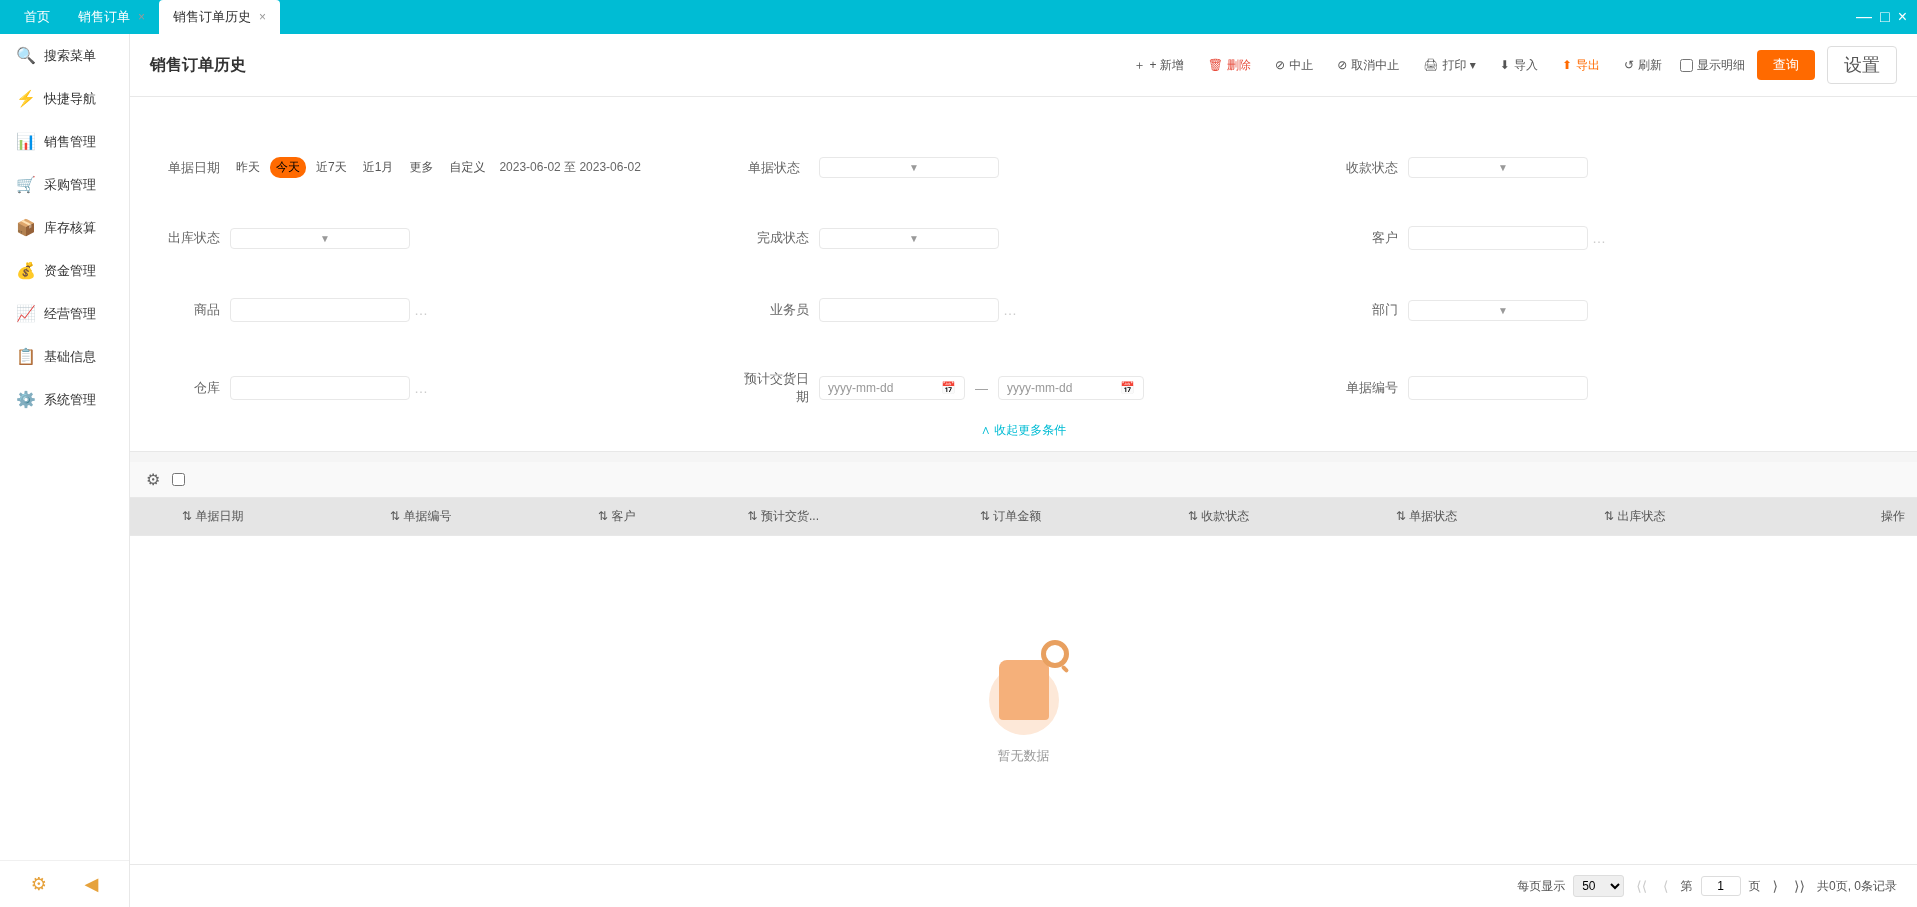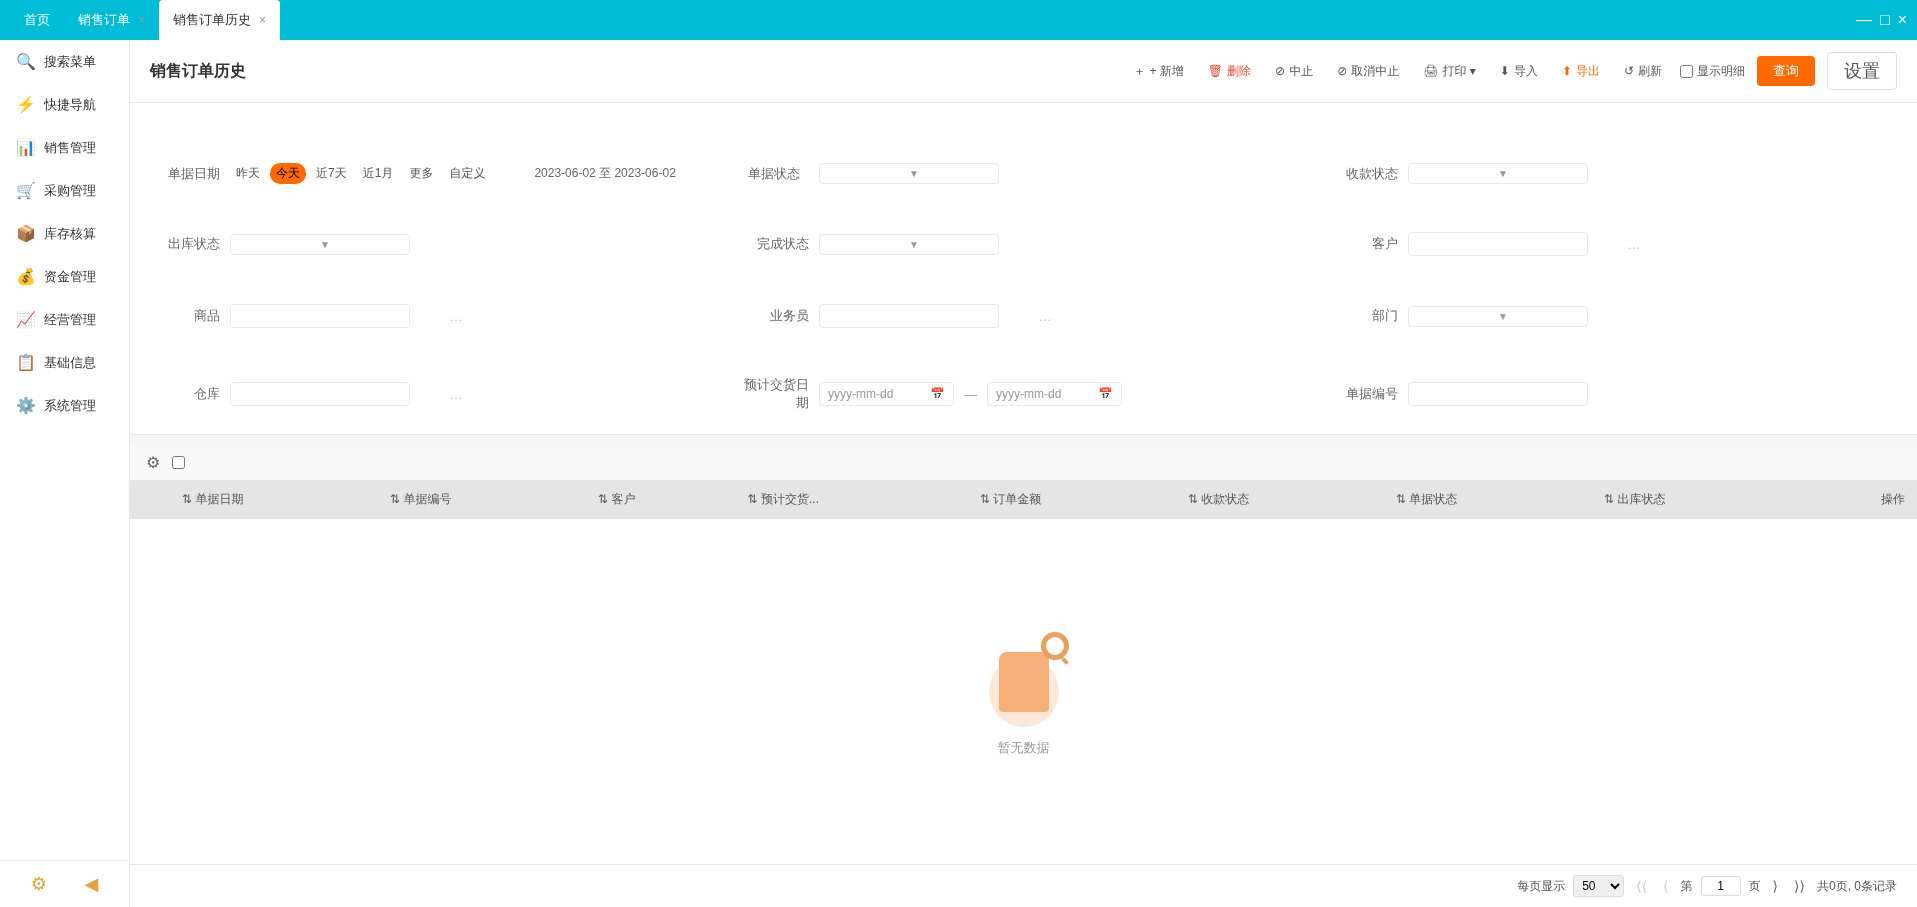--- a/index.html
+++ b/index.html
@@ -1,19 +1,19 @@
 <!DOCTYPE html>
 <html><head>
   <meta charset="utf-8">
   <style>
     * { box-sizing: border-box; margin: 0; padding: 0; }
     body { font-family: 'Microsoft YaHei', Arial, sans-serif; font-size: 13px; background: #f5f5f5; display: flex; flex-direction: column; height: 907px; overflow: hidden; }
 
     
-    .top-bar { background: #00bcd4; height: 40px; display: flex; align-items: center; padding: 0 10px; flex-shrink: 0; }
+    .top-bar { background: #00bcd4; height: 34px; display: flex; align-items: center; padding: 0 10px; flex-shrink: 0; }
     .tab { display: flex; align-items: center; padding: 0 14px; height: 100%; color: #fff; font-size: 13px; cursor: pointer; position: relative; }
     .tab.home { background: transparent; }
     .tab.active { background: #fff; color: #333; border-radius: 4px 4px 0 0; }
     .tab .close-icon { margin-left: 8px; font-size: 12px; color: #999; cursor: pointer; }
     .top-bar-right { margin-left: auto; display: flex; align-items: center; gap: 8px; }
     .top-bar-right .icon-btn { color: #fff; font-size: 16px; cursor: pointer; background: none; border: none; }
 
     
     .main-layout { display: flex; flex: 1; overflow: hidden; }
 
@@ -36,32 +36,32 @@
     .toolbar-btn.red { color: #e74c3c; }
     .display-toggle { display: flex; align-items: center; gap: 4px; font-size: 12px; color: #555; }
     .display-toggle input { cursor: pointer; }
     .btn-query { background: #ff6a00; color: #fff; border: none; padding: 6px 16px; border-radius: 4px; cursor: pointer; font-size: 13px; }
     .btn-set { background: #fff; color: #555; border: 1px solid #ddd; padding: 6px 16px; border-radius: 4px; cursor: pointer; font-size: 18px; }
 
     
     .filter-area { background: #fff; padding: 12px 20px; border-bottom: 1px solid #e8e8e8; flex-shrink: 0; }
     .filter-row { display: flex; align-items: center; margin-bottom: 10px; gap: 0; margin-top: 48px; }
     .filter-label { width: 80px; color: #666; font-size: 13px; flex-shrink: 0; text-align: right; padding-right: 10px; }
-    .filter-control { flex: 1; display: flex; align-items: center; gap: 35px; }
+    .filter-control { flex: 1; display: flex; align-items: center; }
     .date-btns { display: flex; align-items: center; gap: 4px; margin-right: 8px; }
     .date-btn { font-size: 12px; color: #555; cursor: pointer; padding: 2px 6px; border-radius: 10px; }
     .date-btn.active { background: #ff6a00; color: #000000; border-radius: 10px; }
     .date-range { font-size: 12px; color: #666; }
     .filter-select { display: flex; align-items: center; border: 1px solid #e8e8e8; border-radius: 4px; padding: 4px 8px; min-width: 200px; background: #fff; cursor: pointer; }
     .filter-select span { flex: 1; color: #999; font-size: 12px; }
     .filter-select .arrow { color: #999; font-size: 10px; }
     .filter-input { border: 1px solid #e8e8e8; border-radius: 4px; padding: 4px 8px; min-width: 200px; font-size: 12px; color: #333; background: #fff; }
     .filter-ellipsis { color: #ccc; font-size: 14px; cursor: pointer; margin-left: 4px; }
     .filter-date-range { display: flex; align-items: center; gap: 6px; }
-    .filter-date-input { border: 1px solid #e8e8e8; border-radius: 4px; padding: 4px 8px; width: 135px; font-size: 12px; color: #999; background: #fff; display: flex; align-items: center; justify-content: space-between; cursor: pointer; }
+    .filter-date-input { border: 1px solid #e8e8e8; border-radius: 4px; padding: 4px 8px; width: 146px; font-size: 12px; color: #999; background: #fff; display: flex; align-items: center; justify-content: space-between; cursor: pointer; }
     .filter-date-input .cal-icon { color: #ccc; }
     .separator { color: #999; margin: 0 4px; }
     .collapse-bar { text-align: center; color: #00bcd4; font-size: 12px; cursor: pointer; padding-top: 6px; }
 
     
     .table-area { flex: 1; background: #fff; margin: 10px 0 0; overflow: auto; display: flex; flex-direction: column; }
     .table-toolbar { padding: 8px 16px; display: flex; align-items: center; background: #f9f9f9; border-bottom: 1px solid #e8e8e8; }
     .table-toolbar .gear-icon { color: #666; font-size: 16px; cursor: pointer; }
     table { width: 100%; border-collapse: collapse; }
     thead tr { background: #e5e5e5; }
@@ -287,20 +287,23 @@
             <span>yyyy-mm-dd</span>
             <span class="cal-icon">📅</span>
           </div>
         </div>
         <span class="filter-label" style="margin-left:20px;">单据编号</span>
         <div class="filter-control">
           <input class="filter-input" style="min-width: 180px;" placeholder="">
         </div>
       </div>
 
+      <div class="collapse-bar">
+        <span>∧ 收起更多条件</span>
+      </div>
     </div>
 
     <div class="table-area">
       <div class="table-toolbar">
         <span class="gear-icon">⚙</span>
         <input type="checkbox" style="margin-left: 12px;">
       </div>
       <table>
         <thead>
           <tr>

